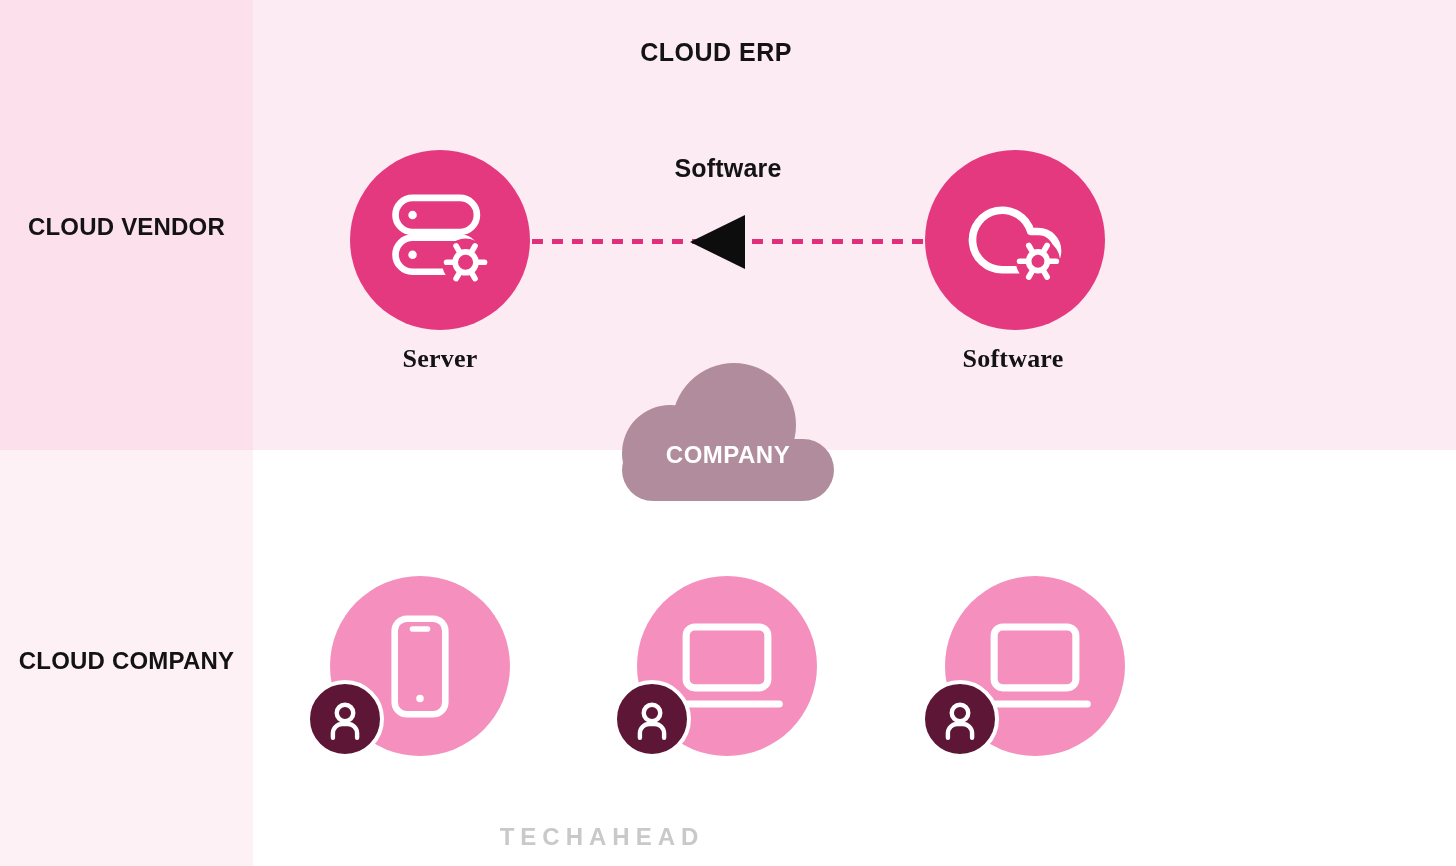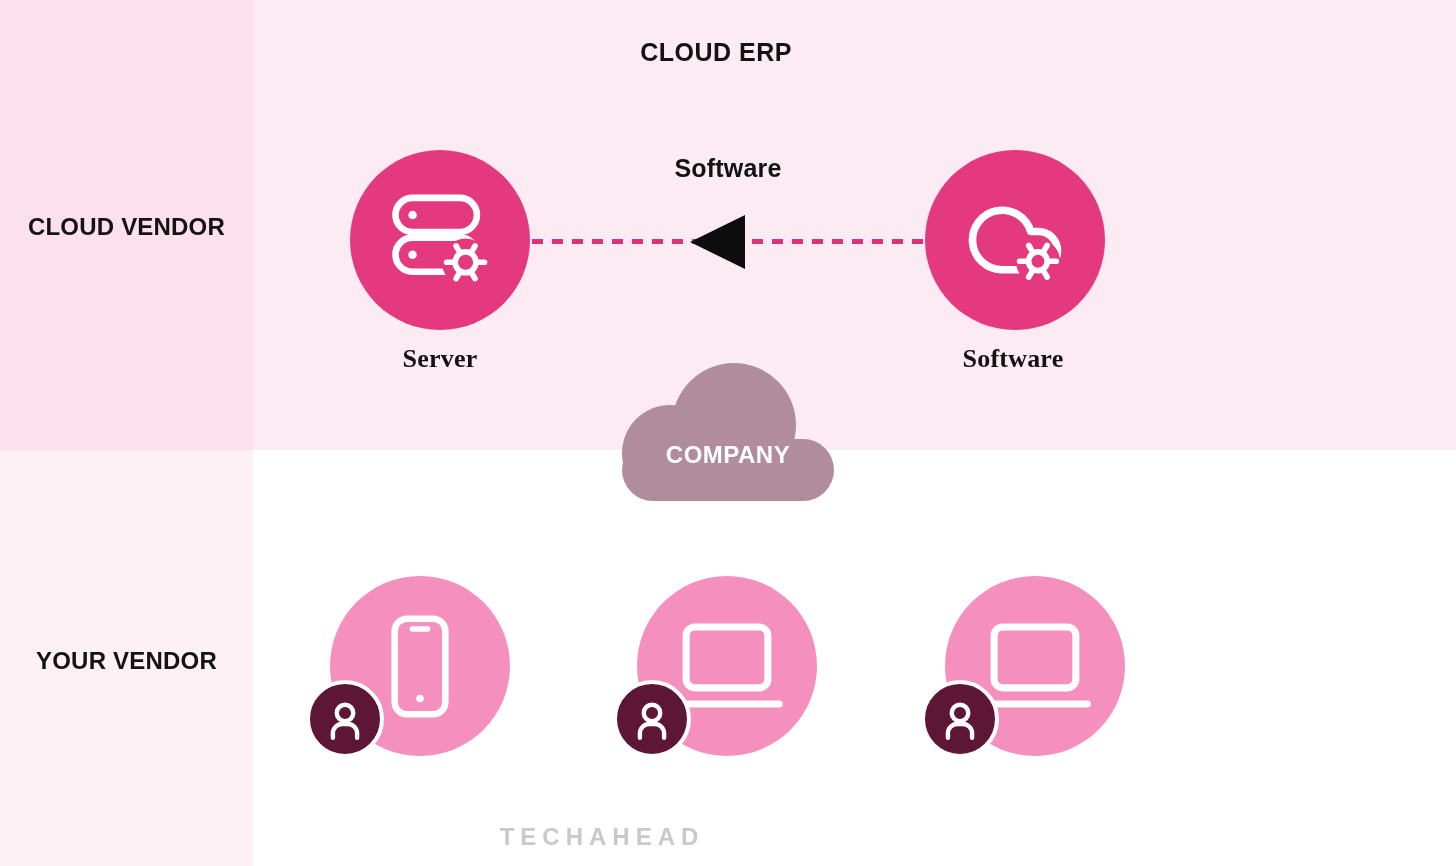--- a/index.html
+++ b/index.html
@@ -60,21 +60,21 @@
 
 <div id="canvas">
 
   <div class="bg-main-top"></div>
   <div class="bg-strip-top"></div>
   <div class="bg-strip-bot"></div>
 
   <div class="lbl title">CLOUD ERP</div>
 
   <div class="lbl row-label" style="top:213px;">CLOUD VENDOR</div>
-  <div class="lbl row-label" style="top:647px;">YOUR VENDOR</div>
+  <div class="lbl row-label" style="top:647px;">CLOUD COMPANY</div>
 
   <div class="big-circle circle-server">
     <span>
       <svg width="106" height="95" viewBox="0 0 112 100" fill="none">
         <rect x="9" y="5" width="86" height="36" rx="18" stroke="#ffffff" stroke-width="7"></rect>
         <rect x="9" y="47" width="86" height="36" rx="18" stroke="#ffffff" stroke-width="7"></rect>
         <circle cx="27" cy="23" r="4.5" fill="#ffffff"></circle>
         <circle cx="27" cy="65" r="4.5" fill="#ffffff"></circle>
         <circle cx="83" cy="73" r="25" fill="#e5397f"></circle>
         <circle cx="83" cy="73" r="11" stroke="#ffffff" stroke-width="6"></circle>

